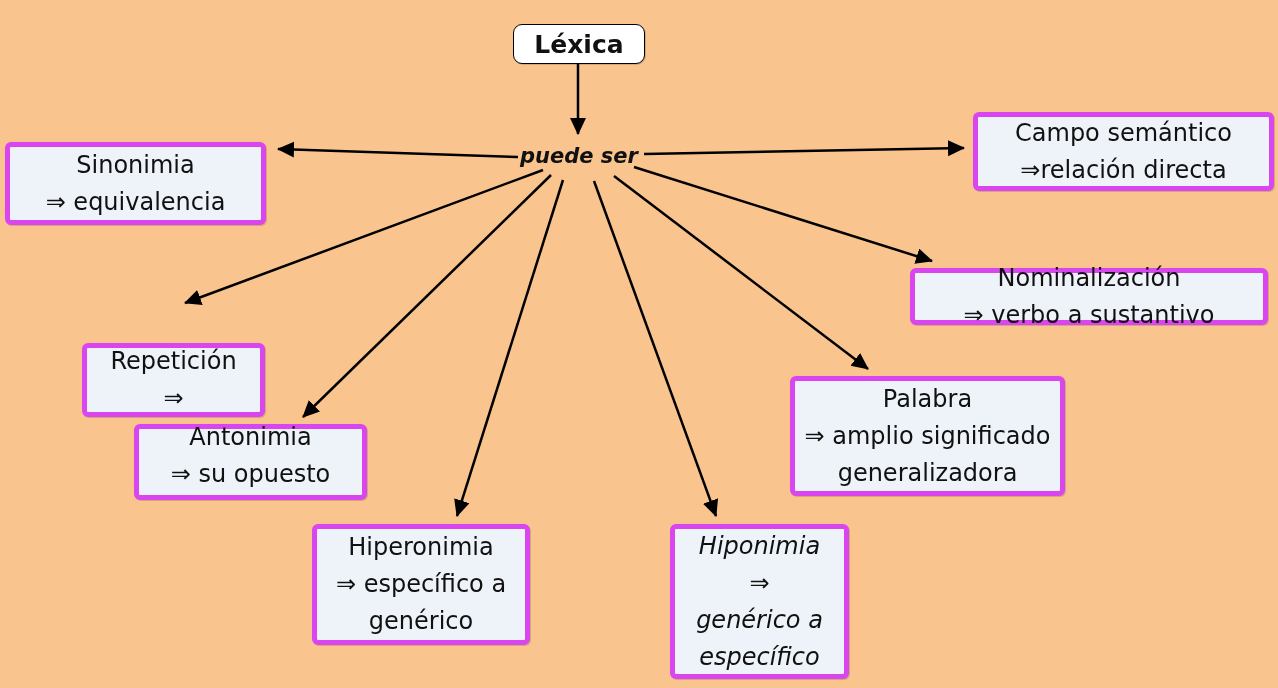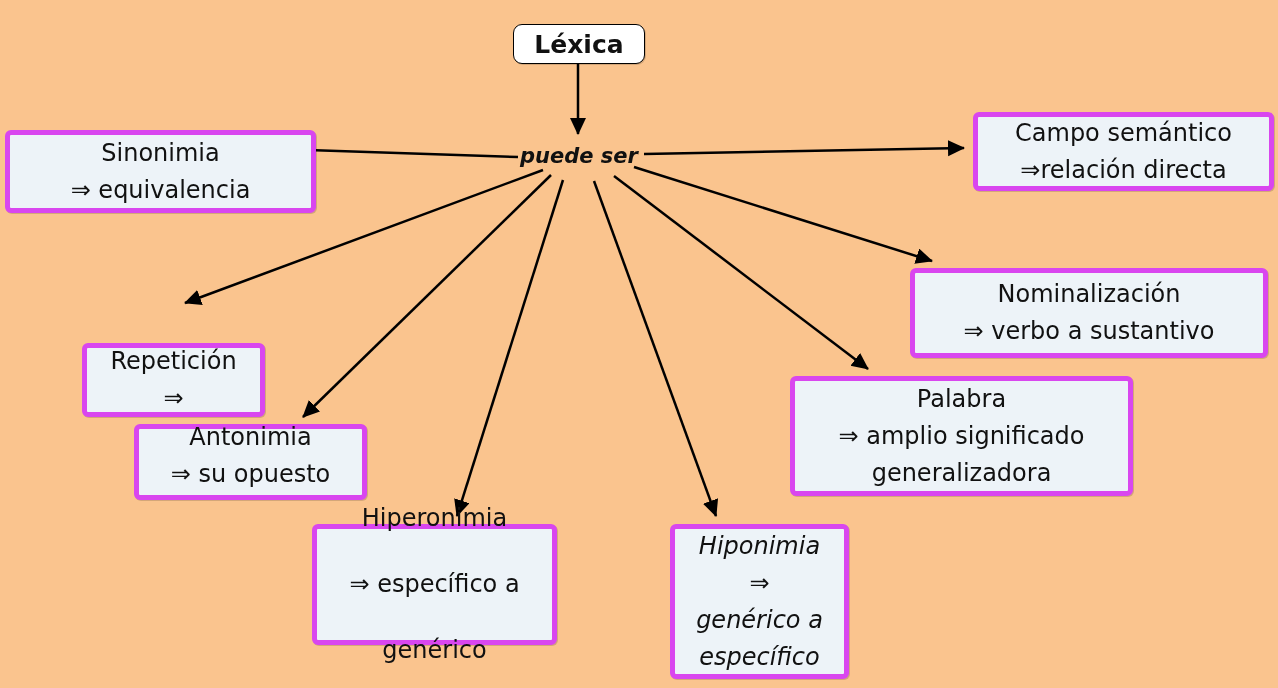--- a/index.html
+++ b/index.html
@@ -68,27 +68,27 @@
     align-items: center;
     justify-content: center;
     font-size: 21px;
     font-style: italic;
     color: #111111;
     font-weight: bold;
   }
   
   #node-lexica        { left: 513px; top: 16px;   width: 132px; height: 40px; margin-top: 8px; }
   #label-puede-ser    { left: 505px; top: 140px; width: 148px; height: 32px; }
-  #node-sinonimia     { left: 5px;   top: 130px; width: 311px; height: 83px; }
+  #node-sinonimia     { left: 5px;   top: 142px; width: 261px; height: 83px; }
   #node-campo         { left: 973px; top: 112px; width: 301px; height: 79px; }
   #node-repeticion    { left: 82px;  top: 310px; width: 183px; height: 74px; margin-top: 33px; }
-  #node-nominalizacion{ left: 910px; top: 268px; width: 358px; height: 90px; }
+  #node-nominalizacion{ left: 910px; top: 268px; width: 358px; height: 57px; }
   #node-antonimia     { left: 134px; top: 424px; width: 233px; height: 76px; justify-content: flex-end; }
-  #node-palabra       { left: 790px; top: 376px; width: 343px; height: 120px; }
-  #node-hiperonimia   { left: 312px; top: 524px; width: 245px; height: 121px; gap: 29px; }
+  #node-palabra       { left: 790px; top: 376px; width: 275px; height: 120px; }
+  #node-hiperonimia   { left: 312px; top: 524px; width: 218px; height: 121px; }
   #node-hiponimia     { left: 670px; top: 524px; width: 179px; height: 155px; font-style: italic; }
 </style>
 </head>
 <body>
 
 <div id="canvas">
 
   <svg id="arrow-layer" viewBox="0 0 1278 688" xmlns="http://www.w3.org/2000/svg">
     <defs>
       <marker id="ah" markerUnits="userSpaceOnUse" markerWidth="22" markerHeight="18" refX="16" refY="8" orient="auto">

